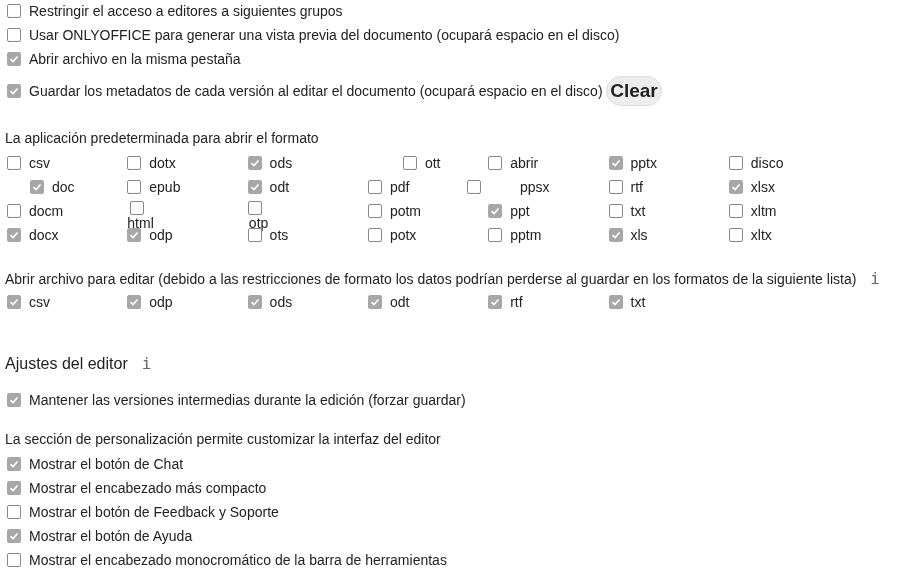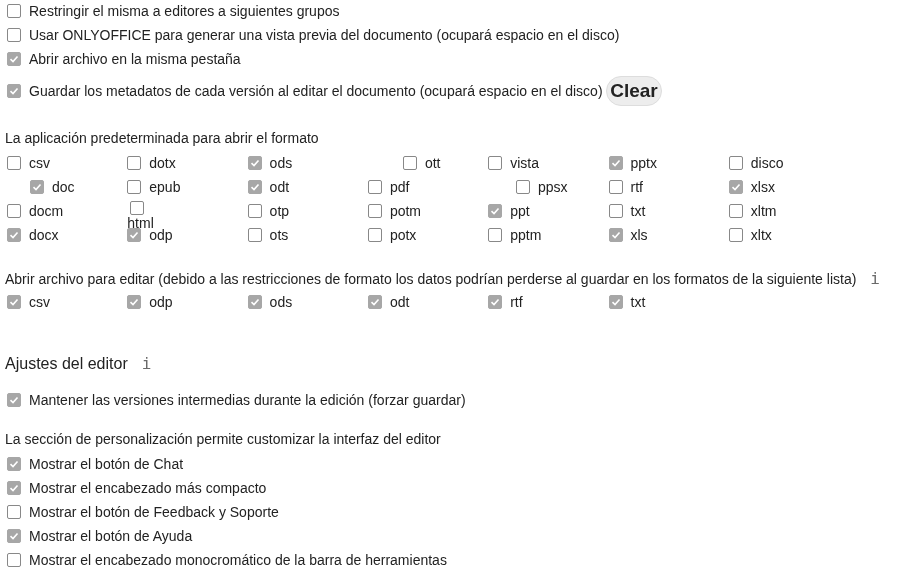--- a/index.html
+++ b/index.html
@@ -31,21 +31,21 @@
     display: flex; align-items: center; justify-content: center; box-sizing: border-box; cursor: pointer;
   }
   .grid { position: absolute; left: 7px; }
   .gcell { position: absolute; display: flex; align-items: center; height: 20px; }
 </style>
 </head>
 <body>
 
 <div class="row" style="top:1px">
   <span class="cb"></span>
-  <span class="label">Restringir el misma a editores a siguientes grupos</span>
+  <span class="label">Restringir el acceso a editores a siguientes grupos</span>
 </div>
 <div class="row" style="top:25px">
   <span class="cb"></span>
   <span class="label">Usar ONLYOFFICE para generar una vista previa del documento (ocupará espacio en el disco)</span>
 </div>
 <div class="row" style="top:49px">
   <span class="cb checked">
       <svg viewBox="0 0 10 10">
         <path d="M1.5 5.2 L4 7.5 L8.5 2.5" stroke="#fff" stroke-width="1.6" fill="none"></path>
       </svg>
@@ -117,21 +117,21 @@
       <span class="label">ods</span>
     </div>
     <div class="gcell" style="left: 240.6px; top: 24px;">
       <span class="cb checked">
         <svg viewBox="0 0 10 10">
           <path d="M1.5 5.2 L4 7.5 L8.5 2.5" stroke="#fff" stroke-width="1.6" fill="none"></path>
         </svg>
       </span>
       <span class="label">odt</span>
     </div>
-    <div class="gcell" style="left: 240.6px; top: 48px;">
+    <div class="gcell" style="left: 240.6px; top: 48px; flex-direction: column;">
       <span class="cb"></span>
       <span class="label">otp</span>
     </div>
     <div class="gcell" style="left: 240.6px; top: 72px;">
       <span class="cb"></span>
       <span class="label">ots</span>
     </div>
     <div class="gcell" style="left: 360.9px; top: 0px; padding-left: 35px;">
       <span class="cb"></span>
       <span class="label">ott</span>
@@ -143,23 +143,23 @@
     <div class="gcell" style="left: 360.9px; top: 48px;">
       <span class="cb"></span>
       <span class="label">potm</span>
     </div>
     <div class="gcell" style="left: 360.9px; top: 72px;">
       <span class="cb"></span>
       <span class="label">potx</span>
     </div>
     <div class="gcell" style="left: 481.2px; top: 0px;">
       <span class="cb"></span>
-      <span class="label">vista</span>
-    </div>
-    <div class="gcell" style="left: 509px; top: 24px;">
+      <span class="label">abrir</span>
+    </div>
+    <div class="gcell" style="left: 460px; top: 24px; gap: 31px;">
       <span class="cb"></span>
       <span class="label">ppsx</span>
     </div>
     <div class="gcell" style="left: 481.2px; top: 48px;">
       <span class="cb checked">
         <svg viewBox="0 0 10 10">
           <path d="M1.5 5.2 L4 7.5 L8.5 2.5" stroke="#fff" stroke-width="1.6" fill="none"></path>
         </svg>
       </span>
       <span class="label">ppt</span>

